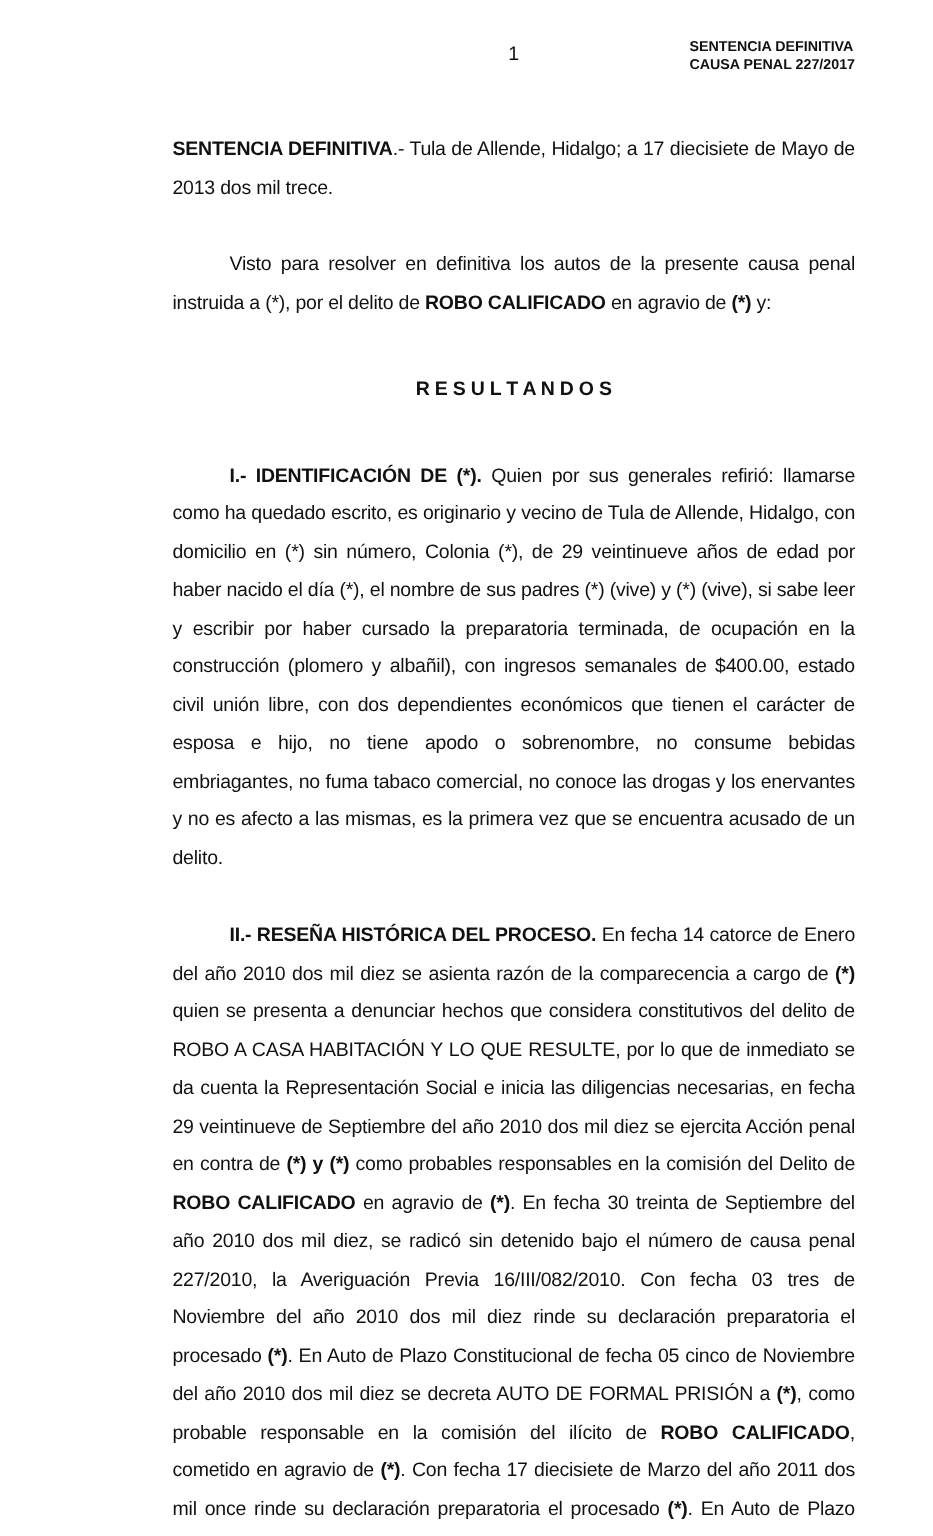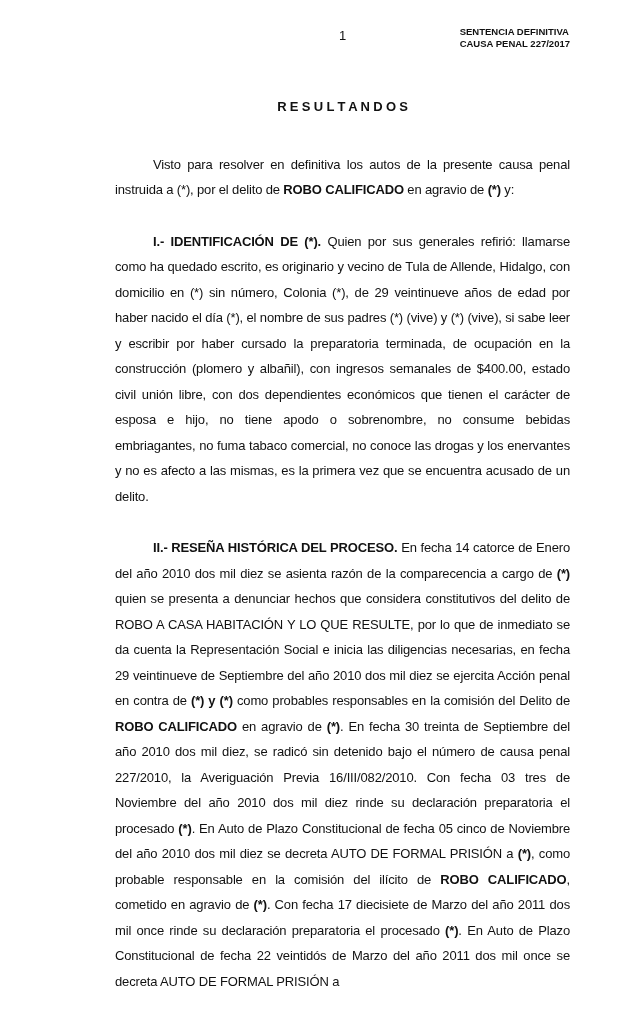--- a/index.html
+++ b/index.html
@@ -67,18 +67,19 @@
 <div class="page">
   <div class="header">
     <div class="page-number">1</div>
     <div class="doc-id">
       <div>SENTENCIA DEFINITIVA</div>
       <div>CAUSA PENAL 227/2017</div>
     </div>
   </div>
 
   <div class="content">
+    <p class="para"><span class="b">SENTENCIA DEFINITIVA</span><span>.- Tula de Allende, Hidalgo; a 17 diecisiete de Mayo de 2013 dos mil trece.</span></p>
+    <p class="para indent"><span>Visto para resolver en definitiva los autos de la presente causa penal instruida a (*), por el delito de </span><span class="b">ROBO CALIFICADO</span><span> en agravio de </span><span class="b">(*)</span><span> y:</span></p>
     <p class="para heading"><span class="b">R E S U L T A N D O S</span></p>
-    <p class="para indent"><span>Visto para resolver en definitiva los autos de la presente causa penal instruida a (*), por el delito de </span><span class="b">ROBO CALIFICADO</span><span> en agravio de </span><span class="b">(*)</span><span> y:</span></p>
     <p class="para indent"><span class="b">I.- IDENTIFICACIÓN DE (*).</span><span> Quien por sus generales refirió: llamarse como ha quedado escrito, es originario y vecino de Tula de Allende, Hidalgo, con domicilio en (*) sin número, Colonia (*), de 29 veintinueve años de edad por haber nacido el día (*), el nombre de sus padres (*) (vive) y (*) (vive), si sabe leer y escribir por haber cursado la preparatoria terminada, de ocupación en la construcción (plomero y albañil), con ingresos semanales de $400.00, estado civil unión libre, con dos dependientes económicos que tienen el carácter de esposa e hijo, no tiene apodo o sobrenombre, no consume bebidas embriagantes, no fuma tabaco comercial, no conoce las drogas y los enervantes y no es afecto a las mismas, es la primera vez que se encuentra acusado de un delito.</span></p>
     <p class="para indent"><span class="b">II.- RESEÑA HISTÓRICA DEL PROCESO.</span><span> En fecha 14 catorce de Enero del año 2010 dos mil diez se asienta razón de la comparecencia a cargo de </span><span class="b">(*)</span><span> quien se presenta a denunciar hechos que considera constitutivos del delito de ROBO A CASA HABITACIÓN Y LO QUE RESULTE, por lo que de inmediato se da cuenta la Representación Social e inicia las diligencias necesarias, en fecha 29 veintinueve de Septiembre del año 2010 dos mil diez se ejercita Acción penal en contra de </span><span class="b">(*) y (*)</span><span> como probables responsables en la comisión del Delito de </span><span class="b">ROBO CALIFICADO</span><span> en agravio de </span><span class="b">(*)</span><span>. En fecha 30 treinta de Septiembre del año 2010 dos mil diez, se radicó sin detenido bajo el número de causa penal 227/2010, la Averiguación Previa 16/III/082/2010. Con fecha 03 tres de Noviembre del año 2010 dos mil diez rinde su declaración preparatoria el procesado </span><span class="b">(*)</span><span>. En Auto de Plazo Constitucional de fecha 05 cinco de Noviembre del año 2010 dos mil diez se decreta AUTO DE FORMAL PRISIÓN a </span><span class="b">(*)</span><span>, como probable responsable en la comisión del ilícito de </span><span class="b">ROBO CALIFICADO</span><span>, cometido en agravio de </span><span class="b">(*)</span><span>. Con fecha 17 diecisiete de Marzo del año 2011 dos mil once rinde su declaración preparatoria el procesado </span><span class="b">(*)</span><span>. En Auto de Plazo Constitucional de fecha 22 veintidós de Marzo del año 2011 dos mil once se decreta AUTO DE FORMAL PRISIÓN a </span></p>
   </div>
 </div>
 
 </body></html>

